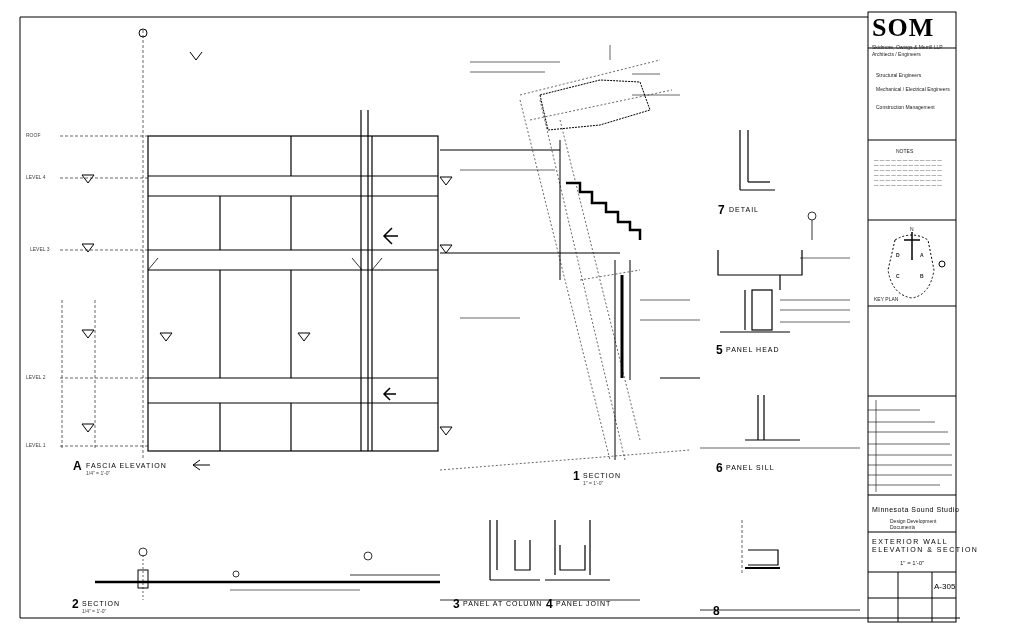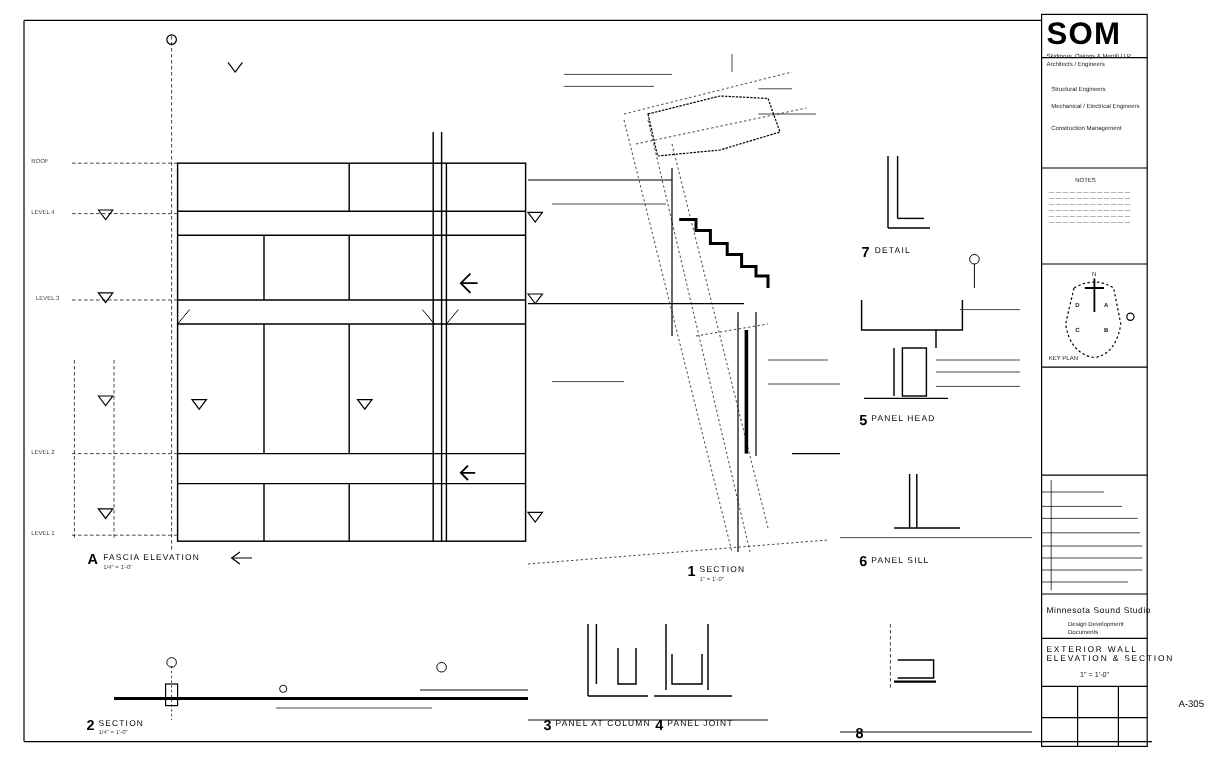--- a/index.html
+++ b/index.html
@@ -3,21 +3,21 @@
 <meta charset="utf-8">
 <style>
   html,body{margin:0;padding:0;background:#ffffff;}
   body{width:1024px;height:640px;position:relative;overflow:hidden;font-family:"Liberation Sans",sans-serif;color:#000;}
   .sheet{position:absolute;left:0;top:0;width:1024px;height:640px;}
   svg{position:absolute;left:0;top:0;}
   .lbl{position:absolute;font-size:7px;letter-spacing:1px;white-space:nowrap;line-height:8px;}
   .num{position:absolute;font-weight:bold;font-size:12px;line-height:12px;}
   .title-lbl{position:absolute;font-size:7px;letter-spacing:1.5px;white-space:nowrap;}
   .sub{position:absolute;font-size:5px;color:#444;white-space:nowrap;}
-  .som{position:absolute;left:872px;top:14px;font-family:Liberation Sans, sans-serif;font-weight:bold;font-size:26px;letter-spacing:1px;line-height:28px;}
+  .som{position:absolute;left:872px;top:14px;font-family:Liberation Serif, serif;font-weight:bold;font-size:26px;letter-spacing:1px;line-height:28px;}
   .tb-text{position:absolute;font-size:5px;line-height:6px;color:#222;white-space:nowrap;}
   .project{position:absolute;font-size:7px;letter-spacing:.5px;white-space:nowrap;}
   .sheetno{position:absolute;font-size:8px;white-space:nowrap;}
   .note{position:absolute;font-size:4.5px;color:#333;line-height:5px;white-space:nowrap;}
 </style>
 </head>
 <body>
 
 <div class="sheet">
 <svg width="1024" height="640" viewBox="0 0 1024 640">
@@ -219,21 +219,21 @@
 <div class="tb-text" style="left:896px;top:273px;font-weight:bold;">C</div>
 <div class="tb-text" style="left:920px;top:273px;font-weight:bold;">B</div>
 <div class="tb-text" style="left:874px;top:296px;">KEY PLAN</div>
 <div class="tb-text" style="left:910px;top:226px;">N</div>
 <div class="project" style="left:872px;top:506px;">Minnesota Sound Studio</div>
 <div class="tb-text" style="left:890px;top:518px;">Design Development</div>
 <div class="tb-text" style="left:890px;top:524px;">Documents</div>
 <div class="title-lbl" style="left:872px;top:538px;">EXTERIOR WALL</div>
 <div class="title-lbl" style="left:872px;top:546px;">ELEVATION &amp; SECTION</div>
 <div class="tb-text" style="left:900px;top:560px;font-size:6px;">1" = 1'-0"</div>
-<div class="sheetno" style="left:934px;top:582px;margin-left:48px;">A-305</div>
+<div class="sheetno" style="left:934px;top:582px;">A-305</div>
 
 <div class="sub" style="left:26px;top:132px;">ROOF</div>
 <div class="sub" style="left:26px;top:174px;">LEVEL 4</div>
 <div class="sub" style="left:30px;top:246px;">LEVEL 3</div>
 <div class="sub" style="left:26px;top:374px;">LEVEL 2</div>
 <div class="sub" style="left:26px;top:442px;">LEVEL 1</div>
 
 <div class="num" style="left:73px;top:460px;">A</div>
 <div class="lbl" style="left:86px;top:462px;">FASCIA ELEVATION</div>
 <div class="sub" style="left:86px;top:470px;">1/4" = 1'-0"</div>

